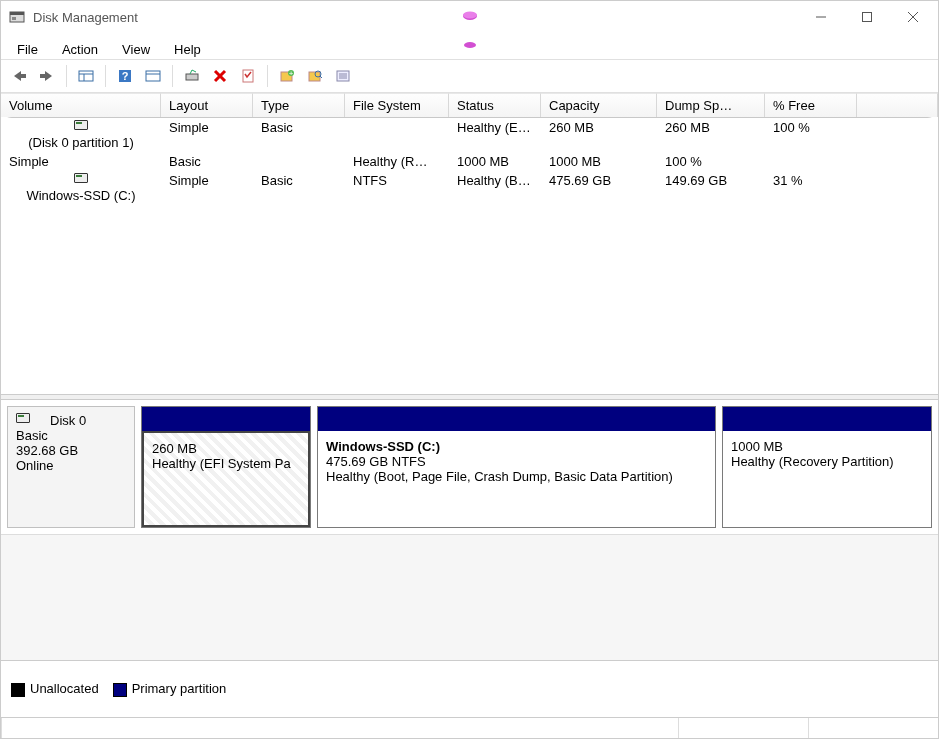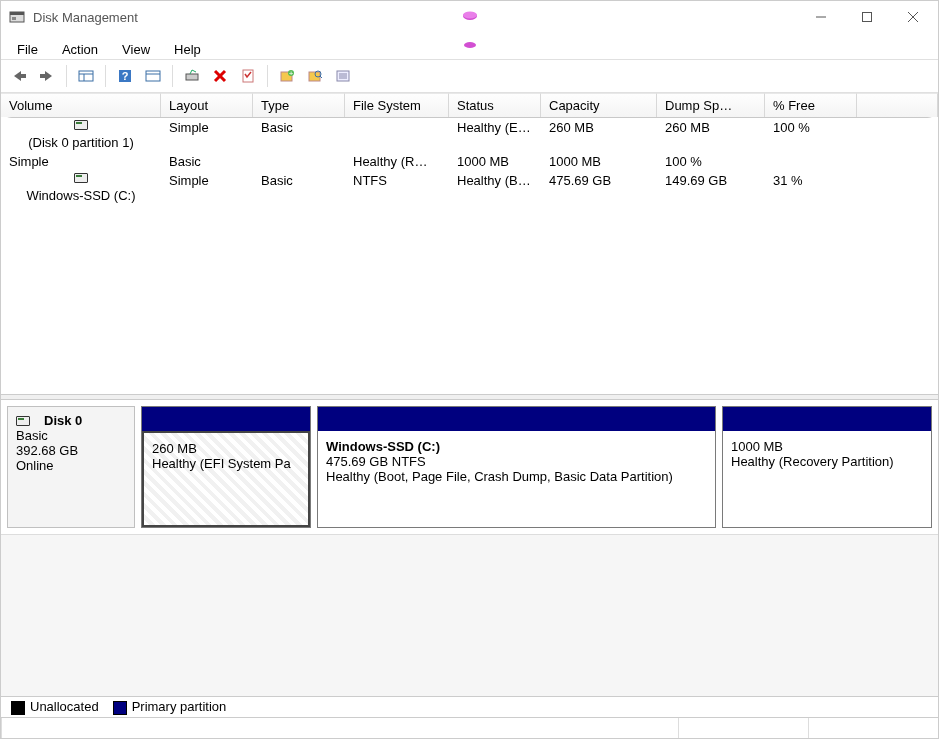--- a/index.html
+++ b/index.html
@@ -91,36 +91,36 @@
   .diskpane {
     display:flex; gap:6px; padding:6px; background:#fff;
   }
   .diskinfo {
     width: 128px; min-height:122px;
     border:1px solid #c0c0c0;
     padding: 6px 8px;
     background:#f4f4f4;
     font-size:13px;
   }
-  .diskinfo .dtitle { font-weight:bold; display:flex; align-items:center; gap:14px;}
+  .diskinfo .dtitle { font-weight:normal; display:flex; gap:20px;}
   .diskmap {
     flex:1; display:flex; gap:6px;
   }
   .part {
     border:1px solid #7a7a7a;
     display:flex; flex-direction:column;
     overflow:hidden;
   }
   .part .pheader { height:24px; background:#00007f;}
   .part .pbody { flex:1; padding:8px 8px; font-size:13px; background:#fff; }
   .part.selected .pbody { border:2px solid #444; background: repeating-linear-gradient(45deg,#fff,#fff 4px,#f1f1f1 4px,#f1f1f1 8px);}
   .pbody .pname { font-weight:bold; }
   .legend {
     border-top:1px solid #ccc;
-    padding:2px 10px;
+    padding:20px 10px;
     display:flex; align-items:center; gap:14px;
     font-size:13px;
     background:#fff;
   }
   .statusbar {
     height:22px; border-top:1px solid #ccc;
     display:grid; grid-template-columns: 1fr 130px 130px;
   }
   .statusbar div { border-left:1px solid #ddd; }
   .sw { width:14px; height:14px; display:inline-block; border:1px solid #000; margin-right:5px; vertical-align:middle;}

